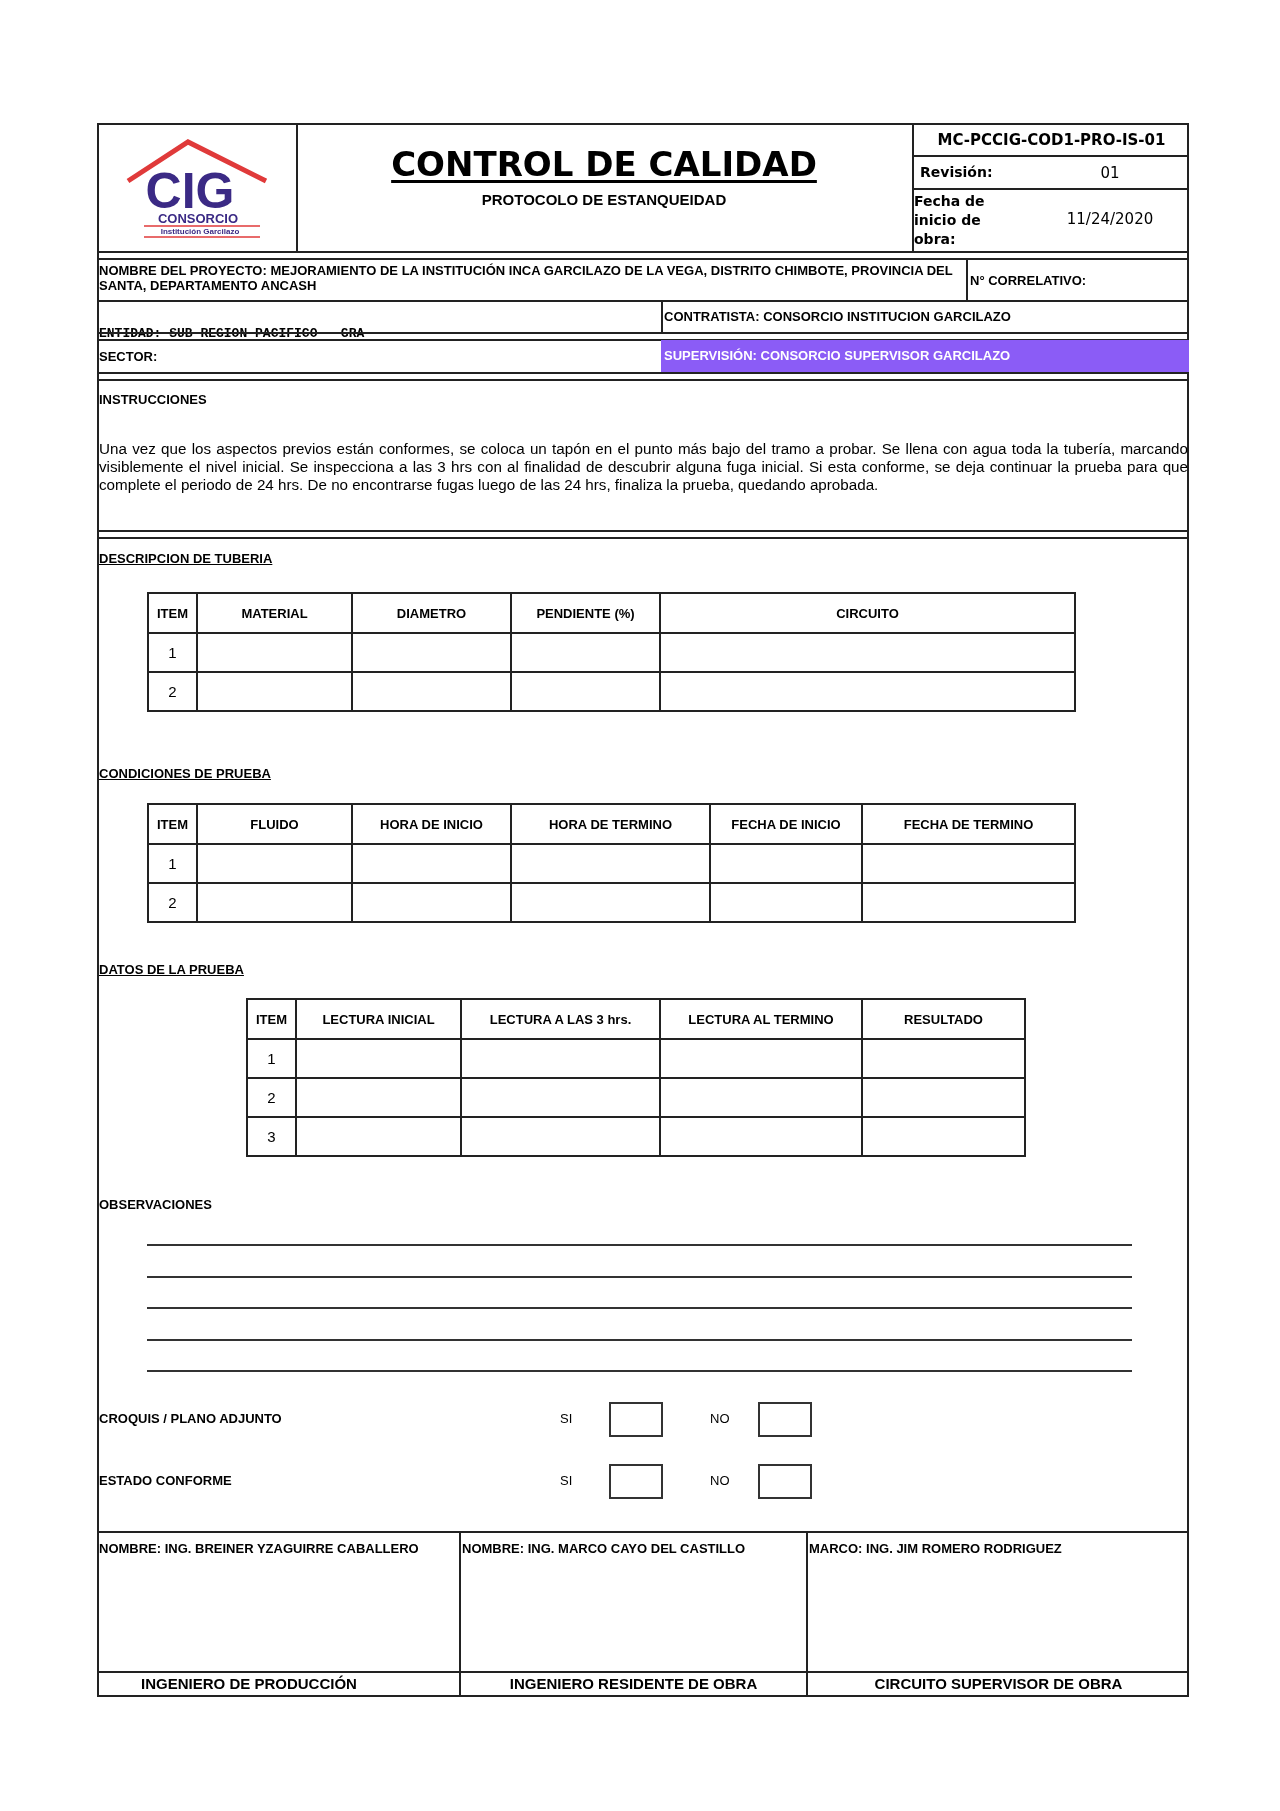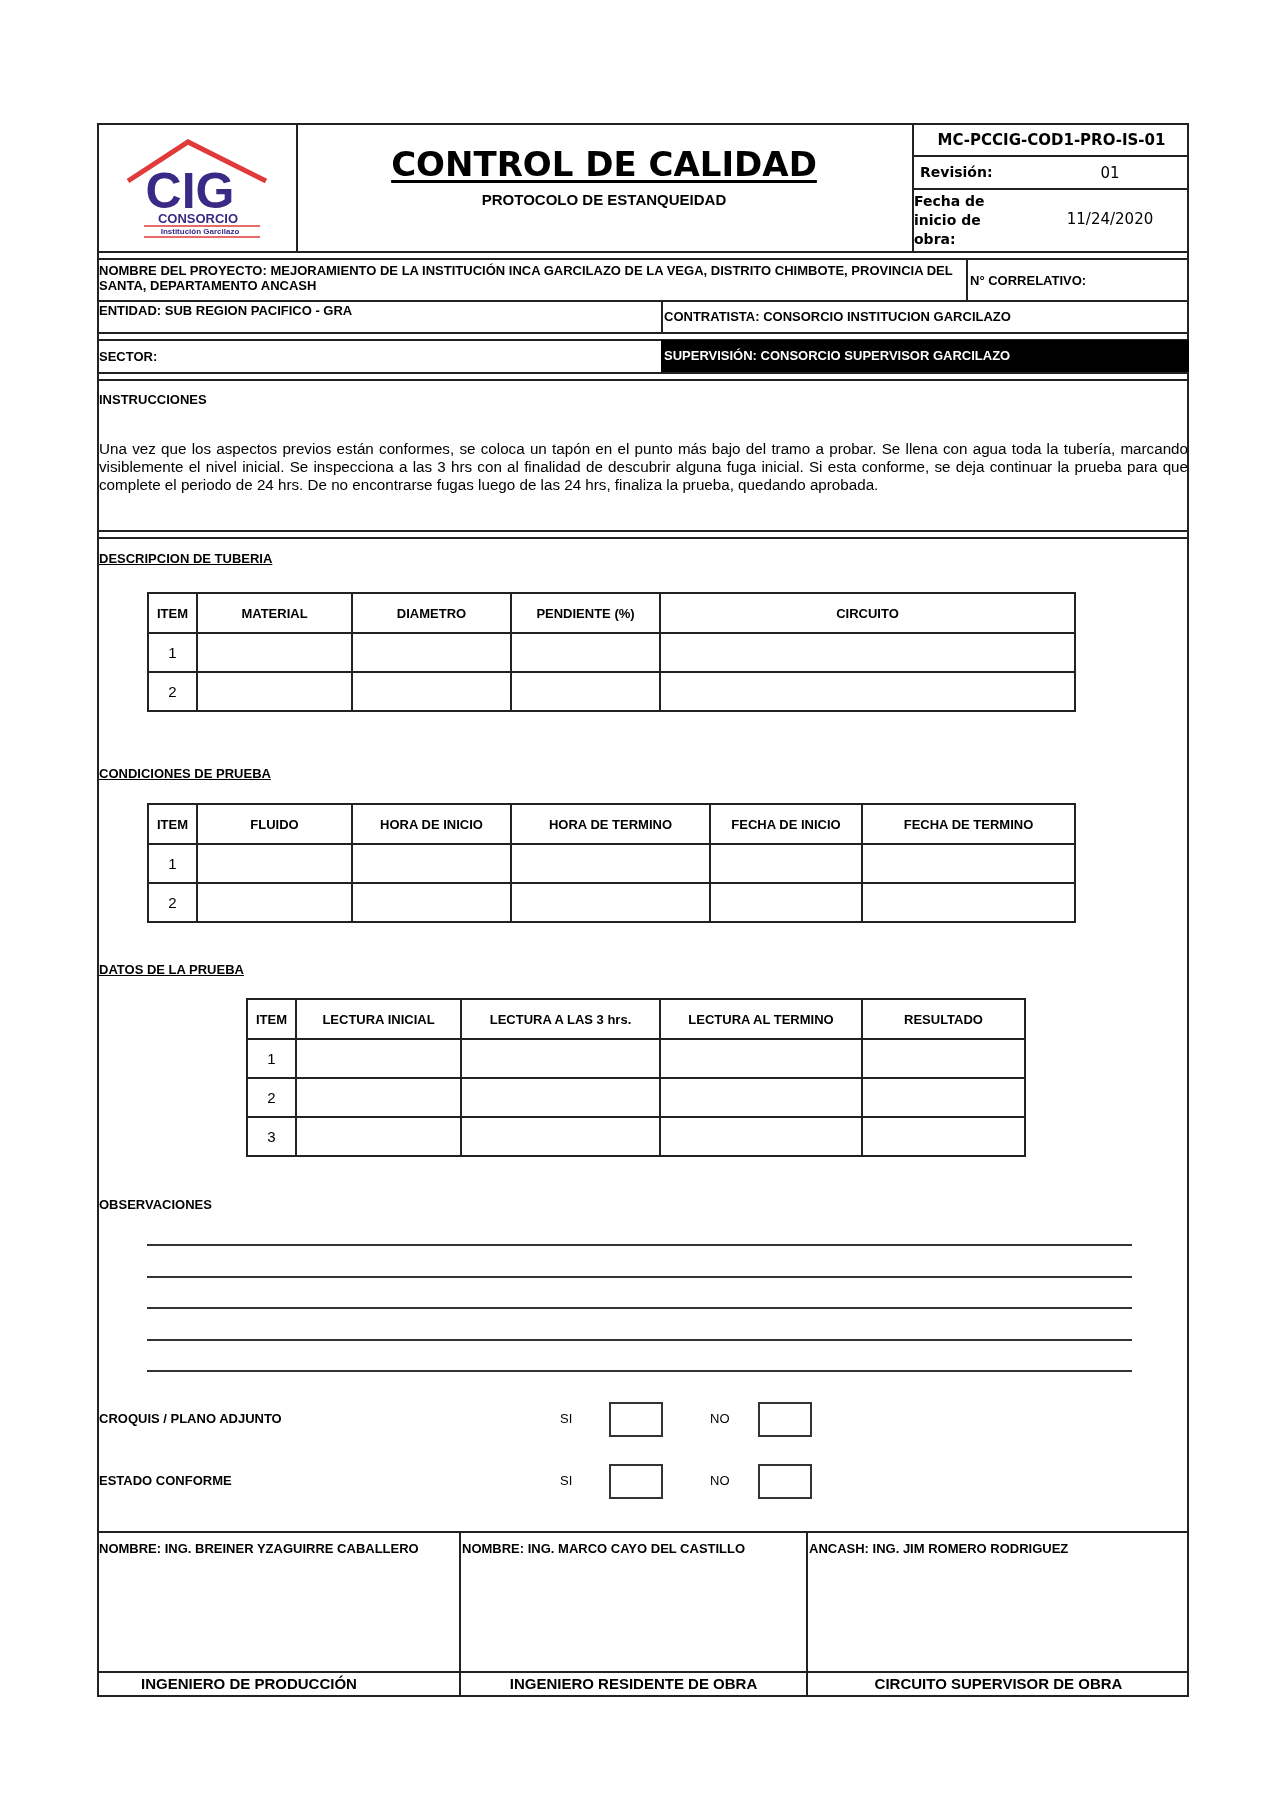--- a/index.html
+++ b/index.html
@@ -6,21 +6,21 @@
   body { width:1280px; height:1811px; position:relative; font-family:"Liberation Sans", sans-serif; color:#000; overflow:hidden; }
   .abs { position:absolute; box-sizing:border-box; }
   .b { font-weight:bold; }
   .page-border { left:97px; top:123px; width:1092px; height:1574px; border:2px solid #222; }
   .hline { position:absolute; height:0; border-top:2px solid #222; }
   .vline { position:absolute; width:0; border-left:2px solid #222; }
   .lbl { font-size:13px; font-weight:bold; white-space:nowrap; }
   .title { font-family:"DejaVu Sans", sans-serif; font-size:34px; font-weight:bold; text-decoration:underline; text-decoration-thickness:3px; text-underline-offset:4px; text-align:center; }
   .subtitle { font-size:15px; font-weight:bold; text-align:center; }
   .mono { font-family:"DejaVu Sans", sans-serif; }
-  .black-cell { background:#000000; color:#fff; }
+  .black-cell { background:#8b5cf6; color:#fff; }
   .body-text { font-size:15.2px; text-align:justify; line-height:18px; }
   .sec-title { font-size:13px; font-weight:bold; text-decoration:underline; }
   table.grid { position:absolute; border-collapse:collapse; }
   table.grid td { border:2px solid #222; font-size:13px; text-align:center; padding:0; }
   table.grid tr.head td { font-weight:bold; }
   table.grid tr.body td.item { font-size:15px; }
   .obs-line { position:absolute; left:147px; width:985px; border-top:2px solid #333; height:0; }
   .cb { position:absolute; width:50px; height:31px; border:2px solid #333; background:#fff; }
   .sino { font-size:13px; position:absolute; }
 </style>
@@ -54,21 +54,21 @@
 <div class="abs mono b" style="left:920px; top:164px; font-size:14px;">Revisión:</div>
 <div class="abs mono" style="left:1080px; top:164px; width:60px; text-align:center; font-size:15px;">01</div>
 <div class="abs mono b" style="left:914px; top:192px; width:95px; font-size:14px; line-height:19px;">Fecha de inicio de obra:</div>
 <div class="abs mono" style="left:1035px; top:210px; width:150px; text-align:center; font-size:15px;">11/24/2020</div>
 
 <div class="abs" style="left:99px; top:263px; width:860px; font-size:13px; font-weight:bold; line-height:15px;">NOMBRE DEL PROYECTO:  MEJORAMIENTO DE LA INSTITUCIÓN INCA GARCILAZO DE LA VEGA, DISTRITO CHIMBOTE, PROVINCIA DEL SANTA, DEPARTAMENTO ANCASH</div>
 <div class="vline" style="left:966px; top:258px; height:42px;"></div>
 <div class="abs lbl" style="left:970px; top:273px;">N° CORRELATIVO:</div>
 <div class="hline" style="left:97px; top:300px; width:1092px;"></div>
 
-<div class="abs lbl" style="left:99px; top:303px;">ENTIDAD: SUB REGION PACIFICO - GRA</div>
+<div class="abs lbl" style="left:99px; top:326px;font-family:Liberation Mono, monospace;">ENTIDAD: SUB REGION PACIFICO - GRA</div>
 <div class="vline" style="left:661px; top:300px; height:32px;"></div>
 <div class="abs lbl" style="left:664px; top:309px;">CONTRATISTA: CONSORCIO INSTITUCION GARCILAZO</div>
 <div class="hline" style="left:97px; top:332px; width:1092px;"></div>
 <div class="hline" style="left:97px; top:339px; width:1092px;"></div>
 
 <div class="abs lbl" style="left:99px; top:349px;">SECTOR:</div>
 <div class="abs black-cell" style="left:661px; top:340px; width:528px; height:32px;">
   <div class="lbl" style="position:absolute; left:3px; top:8px; color:#fff;">SUPERVISIÓN: CONSORCIO SUPERVISOR GARCILAZO</div>
 </div>
 <div class="hline" style="left:97px; top:372px; width:1092px;"></div>
@@ -189,21 +189,21 @@
 <div class="sino" style="left:710px; top:1473px;">NO</div>
 <div class="cb" style="left:758px; top:1464px;"></div>
 
 <div class="hline" style="left:97px; top:1531px; width:1092px;"></div>
 <div class="vline" style="left:459px; top:1531px; height:166px;"></div>
 <div class="vline" style="left:806px; top:1531px; height:166px;"></div>
 <div class="hline" style="left:97px; top:1671px; width:1092px;"></div>
 
 <div class="abs lbl" style="left:99px; top:1541px;">NOMBRE: ING. BREINER YZAGUIRRE CABALLERO</div>
 <div class="abs lbl" style="left:462px; top:1541px;">NOMBRE: ING. MARCO CAYO DEL CASTILLO</div>
-<div class="abs lbl" style="left:809px; top:1541px;">ANCASH: ING. JIM ROMERO RODRIGUEZ</div>
+<div class="abs lbl" style="left:809px; top:1541px;">MARCO: ING. JIM ROMERO RODRIGUEZ</div>
 
 <div class="abs" style="left:99px; top:1545px; width:358px; height:124px;"></div>
 <div class="abs" style="left:462px; top:1545px; width:343px; height:124px;"></div>
 <div class="abs" style="left:809px; top:1545px; width:378px; height:124px;"></div>
 
 <div class="abs b" style="left:99px; top:1675px; width:300px; text-align:center; font-size:15px;">INGENIERO DE PRODUCCIÓN</div>
 <div class="abs b" style="left:461px; top:1675px; width:345px; text-align:center; font-size:15px;">INGENIERO RESIDENTE DE OBRA</div>
 <div class="abs b" style="left:808px; top:1675px; width:381px; text-align:center; font-size:15px;">CIRCUITO SUPERVISOR DE OBRA</div>
 
 </body></html>

